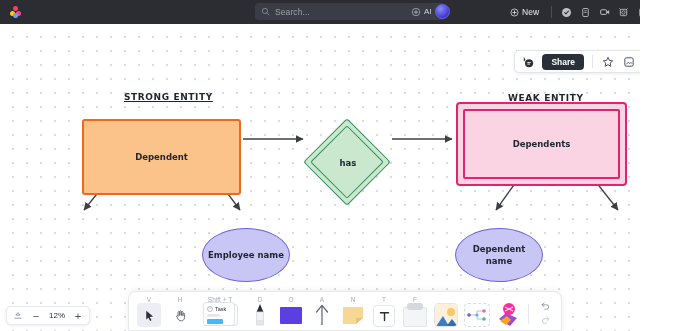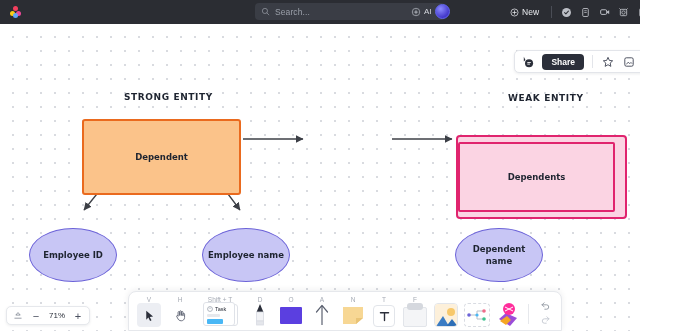--- a/index.html
+++ b/index.html
@@ -93,34 +93,34 @@
   .hdr-btn { width:17px; height:17px; display:flex; align-items:center; justify-content:center; border-radius:3px; }
   .share-btn {
     background:#2b2f3a; color:#fff; font-size:8.5px; font-weight:600;
     border-radius:4px; padding:3px 9px; margin:0 2px;
   }
   .hdr-sep { width:1px; height:13px; background:#e3e5ea; margin:0 2px; }
 
   
   .lbl-strong, .lbl-weak {
     position:absolute; font-family:"DejaVu Sans", sans-serif;
-    font-size:9px; font-weight:700; letter-spacing:.6px; color:#1e2430;
+    font-size:9px; font-weight:700; letter-spacing:.6px; color:#1e2430;text-decoration:underline;
   }
   .lbl-strong { left:124px; top:68px; }
   .lbl-weak   { left:508px; top:69px;text-align:center; }
 
   .ent-strong {
     position:absolute; left:82px; top:95px; width:159px; height:76px;
     background:#fbc38a; border:2px solid #ea6a1e; border-radius:3px;
     display:flex; align-items:center; justify-content:center;
   }
   .ent-weak-outer {
-    position:absolute; left:456px; top:111px; width:171px; height:84px;
+    position:absolute; left:456px; top:78px; width:171px; height:84px;
     background:#fbd4e3; border:2.5px solid #e0246e; border-radius:4px;
-    display:flex; align-items:center; justify-content:flex-start;
+    display:flex; align-items:center; justify-content:center;
   }
   .ent-weak-inner {
     width:157px; height:70px; background:#fbd4e3;
     border:2px solid #e0246e; border-radius:2px;
     display:flex; align-items:center; justify-content:center;
   }
   .node-text {
     font-family:"DejaVu Sans", sans-serif;
     font-size:8.5px; font-weight:700; color:#1e2430; text-align:center; line-height:12px;
   }
@@ -307,30 +307,34 @@
       <line x1="596" y1="158" x2="618" y2="186" stroke="#3c3f46" stroke-width="1.3" marker-end="url(#ah)"></line>
     </svg>
 
     <div class="lbl-strong">STRONG ENTITY</div>
     <div class="lbl-weak">WEAK ENTITY</div>
 
     <div class="ent-strong">
       <span class="node-text">Dependent</span>
     </div>
 
+    <div class="rel-wrap">
+      <div class="diamond-out"></div>
+      <div class="diamond-in"></div>
+      <div class="rel-label">
+        <span class="node-text">has</span>
+      </div>
+    </div>
 
     <div class="ent-weak-outer">
       <div class="ent-weak-inner">
         <span class="node-text">Dependents</span>
       </div>
     </div>
 
-    <div class="attr attr-1">
-      <span class="node-text">Employee ID</span>
-    </div>
     <div class="attr attr-3">
       <span class="node-text">
         <span>Dependent</span><br>
         <span>name</span>
       </span>
     </div>
     <div class="attr attr-2">
       <span class="node-text">Employee name</span>
     </div>
 
@@ -528,18 +532,18 @@
     </div>
 
     <div class="zoomctl">
       <div class="zbtn">
         <svg width="10" height="10" viewBox="0 0 16 16">
           <path d="M8 2.5 L11.5 6.5 H4.5 Z" fill="none" stroke="#6b7280" stroke-width="1.1" stroke-linejoin="round"></path>
           <line x1="3" y1="11.5" x2="13" y2="11.5" stroke="#6b7280" stroke-width="1.1" stroke-linecap="round"></line>
         </svg>
       </div>
       <div class="zbtn">−</div>
-      <div class="zval">71%</div>
+      <div class="zval">12%</div>
       <div class="zbtn">+</div>
     </div>
 
   </div>
 </div>
 
 </body></html>

